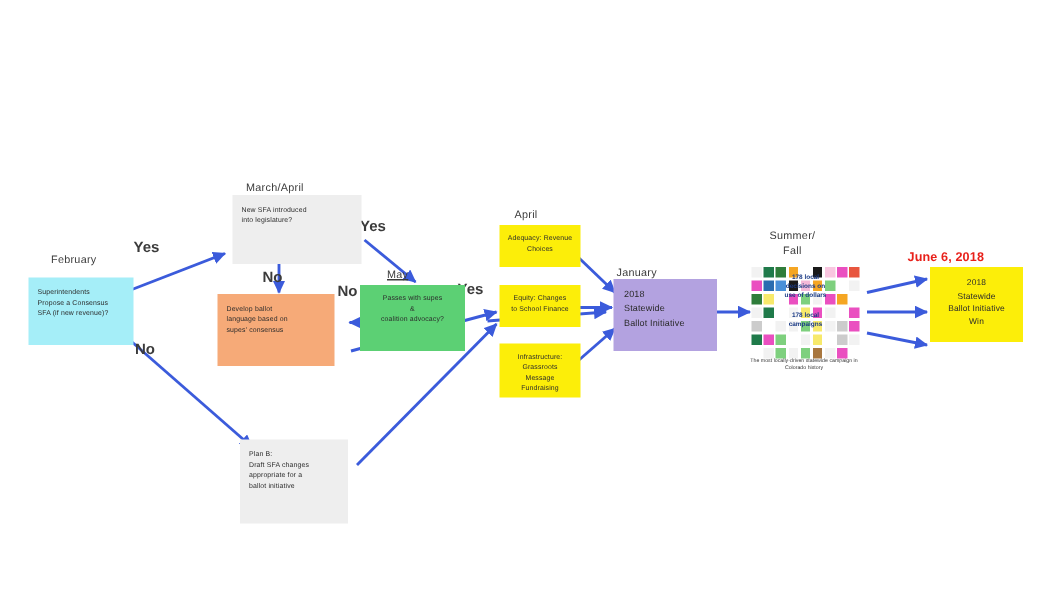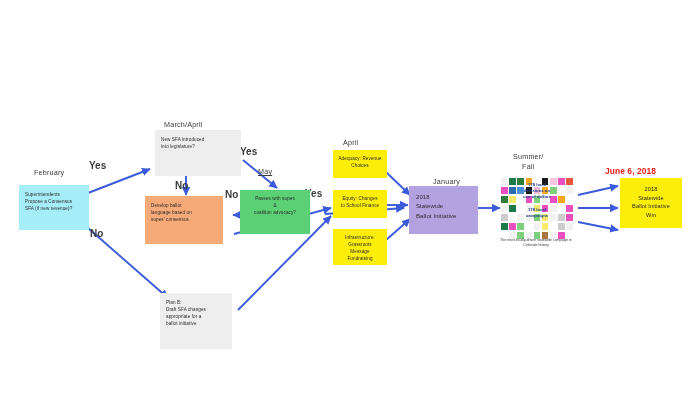--- a/index.html
+++ b/index.html
@@ -148,23 +148,23 @@
       <path d="M478,208 L500,208"></path>
 
       <path d="M578,195 L618,186"></path>
       <path d="M578,208 L618,208"></path>
       <path d="M578,222 L618,230"></path>
     </g>
   </svg>
 
   <div class="phase-label" style="left:34px; top:168px;text-align:right;">February</div>
   <div class="phase-label" style="left:164px; top:120px;">March/April</div>
-  <div class="phase-label" style="left:258px; top:167px;text-decoration:underline;">May</div>
+  <div class="phase-label" style="left:258px; top:178px;text-decoration:underline;">May</div>
   <div class="phase-label" style="left:343px; top:138px;">April</div>
-  <div class="phase-label" style="left:433px; top:177px;">January</div>
+  <div class="phase-label" style="left:411px; top:177px;">January</div>
   <div class="phase-label" style="left:513px; top:152px; white-space:pre; line-height:1.35;">Summer/
 Fall</div>
 
   <div class="branch-label" style="left:89px; top:160px;">Yes</div>
   <div class="branch-label" style="left:90px; top:228px;">No</div>
   <div class="branch-label" style="left:240px; top:146px;">Yes</div>
   <div class="branch-label" style="left:175px; top:180px;">No</div>
   <div class="branch-label" style="left:225px; top:189px;">No</div>
   <div class="branch-label" style="left:305px; top:188px;">Yes</div>
 

